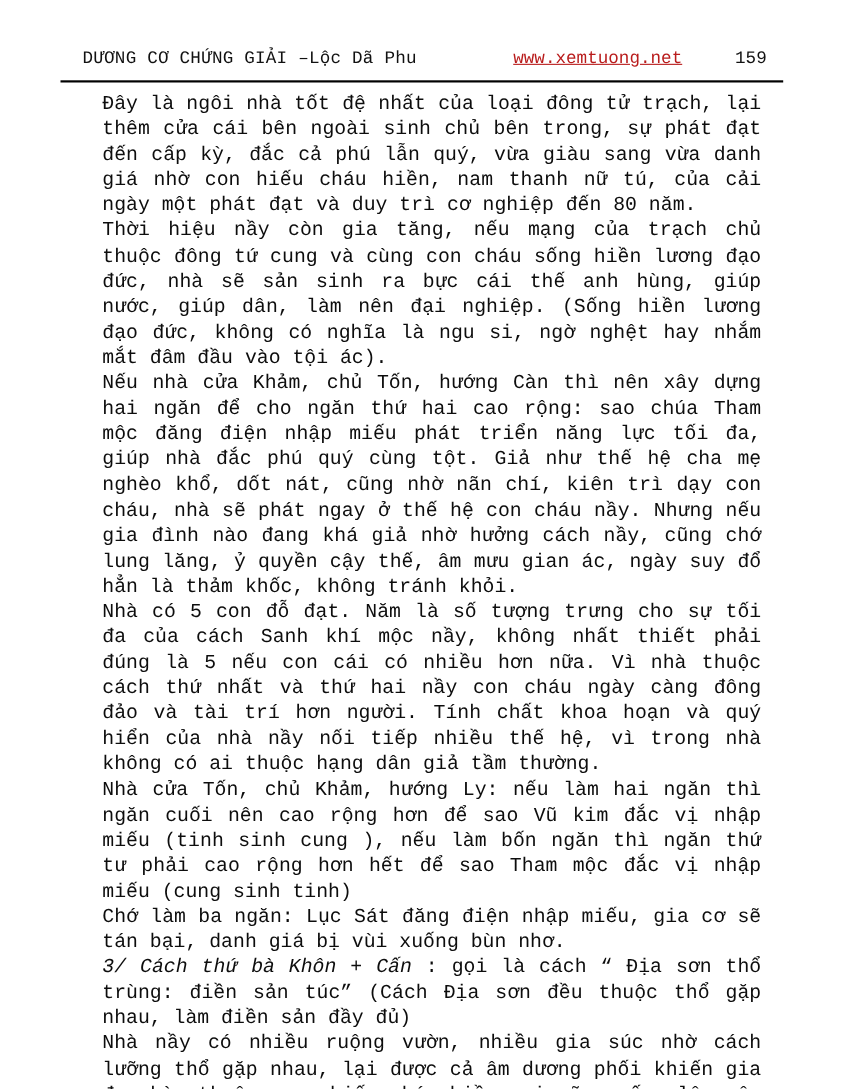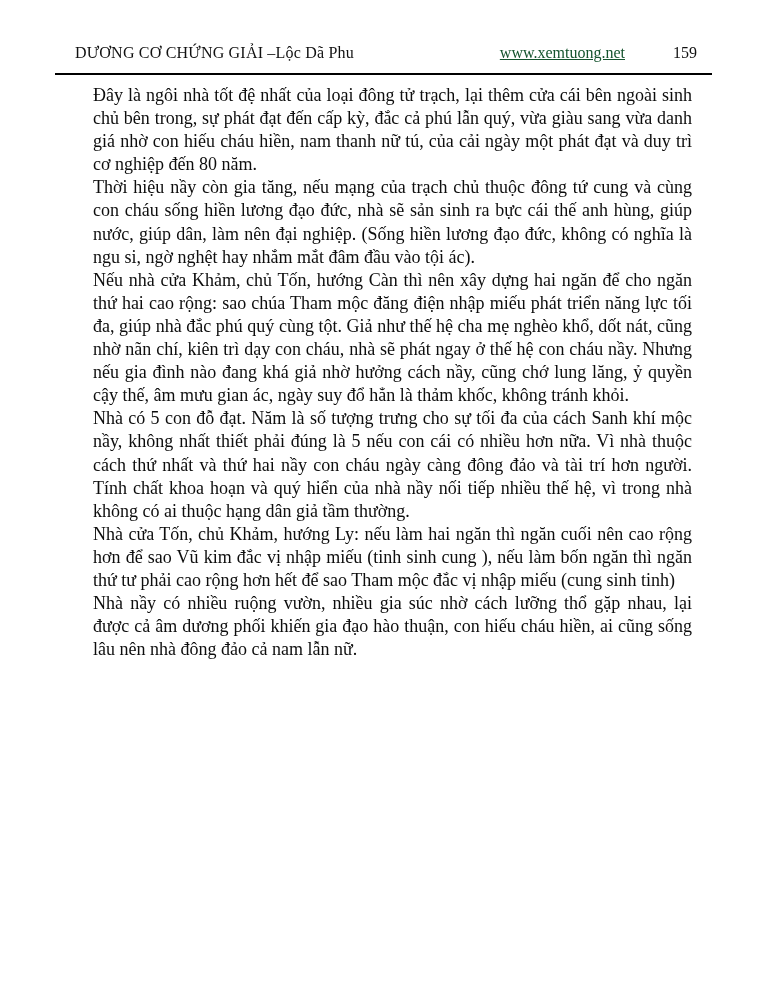--- a/index.html
+++ b/index.html
@@ -7,20 +7,21 @@
     width: 765px; height: 990px;
     background: #ffffff;
     font-family: "Liberation Serif", "DejaVu Serif", serif;
     color: #111111;
     overflow: hidden;
   }
   .page {
     position: relative;
     width: 765px; height: 990px;
     background: #ffffff;
+    font-family: Liberation Mono, monospace;
   }
   .header {
     position: absolute;
     top: 44px; left: 75px; width: 622px;
     display: flex;
     align-items: baseline;
     font-size: 16px;
     white-space: nowrap;
   }
   .doc-title {
@@ -53,28 +54,30 @@
   .content p { margin: 0; padding: 0; }
   .lead { font-style: italic; }
 </style>
 </head>
 <body>
 
 <div class="page">
 
   <div class="header">
     <span class="doc-title">DƯƠNG CƠ CHỨNG GIẢI –Lộc Dã Phu</span>
-    <a class="site-link" href="#" style="color: #14532d;">www.xemtuong.net</a>
+    <a class="site-link" href="#" style="color: #b91c1c;">www.xemtuong.net</a>
     <span class="page-number">159</span>
   </div>
 
   <hr class="header-rule">
 
   <div class="content">
     <p><i class="lead"></i><span>Đây là ngôi nhà tốt đệ nhất của loại đông tử trạch, lại thêm cửa cái bên ngoài sinh chủ bên trong, sự phát đạt đến cấp kỳ, đắc cả phú lẫn quý, vừa giàu sang vừa danh giá nhờ con hiếu cháu hiền, nam thanh nữ tú, của cải ngày một phát đạt và duy trì cơ nghiệp đến 80 năm.</span></p>
     <p><i class="lead"></i><span>Thời hiệu nầy còn gia tăng, nếu mạng của trạch chủ thuộc đông tứ cung và cùng con cháu sống hiền lương đạo đức, nhà sẽ sản sinh ra bực cái thế anh hùng, giúp nước, giúp dân, làm nên đại nghiệp. (Sống hiền lương đạo đức, không có nghĩa là ngu si, ngờ nghệt hay nhắm mắt đâm đầu vào tội ác).</span></p>
     <p><i class="lead"></i><span>Nếu nhà cửa Khảm, chủ Tốn, hướng Càn thì nên xây dựng hai ngăn để cho ngăn thứ hai cao rộng: sao chúa Tham mộc đăng điện nhập miếu phát triển năng lực tối đa, giúp nhà đắc phú quý cùng tột. Giả như thế hệ cha mẹ nghèo khổ, dốt nát, cũng nhờ nãn chí, kiên trì dạy con cháu, nhà sẽ phát ngay ở thế hệ con cháu nầy. Nhưng nếu gia đình nào đang khá giả nhờ hưởng cách nầy, cũng chớ lung lăng, ỷ quyền cậy thế, âm mưu gian ác, ngày suy đổ hẳn là thảm khốc, không tránh khỏi.</span></p>
     <p><i class="lead"></i><span>Nhà có 5 con đỗ đạt. Năm là số tượng trưng cho sự tối đa của cách Sanh khí mộc nầy, không nhất thiết phải đúng là 5 nếu con cái có nhiều hơn nữa. Vì nhà thuộc cách thứ nhất và thứ hai nầy con cháu ngày càng đông đảo và tài trí hơn người. Tính chất khoa hoạn và quý hiển của nhà nầy nối tiếp nhiều thế hệ, vì trong nhà không có ai thuộc hạng dân giả tầm thường.</span></p>
     <p><i class="lead"></i><span>Nhà cửa Tốn, chủ Khảm, hướng Ly: nếu làm hai ngăn thì ngăn cuối nên cao rộng hơn để sao Vũ kim đắc vị nhập miếu (tinh sinh cung ), nếu làm bốn ngăn thì ngăn thứ tư phải cao rộng hơn hết để sao Tham mộc đắc vị nhập miếu (cung sinh tinh)</span></p>
+    <p><i class="lead"></i><span>Chớ làm ba ngăn: Lục Sát đăng điện nhập miếu, gia cơ sẽ tán bại, danh giá bị vùi xuống bùn nhơ.</span></p>
+    <p><i class="lead">3/ Cách thứ bà Khôn + Cấn</i><span> : gọi là cách “ Địa sơn thổ trùng: điền sản túc” (Cách Địa sơn đều thuộc thổ gặp nhau, làm điền sản đầy đủ)</span></p>
     <p><i class="lead"></i><span>Nhà nầy có nhiều ruộng vườn, nhiều gia súc nhờ cách lưỡng thổ gặp nhau, lại được cả âm dương phối khiến gia đạo hào thuận, con hiếu cháu hiền, ai cũng sống lâu nên nhà đông đảo cả nam lẫn nữ.</span></p>
   </div>
 
 </div>
 
 </body></html>

